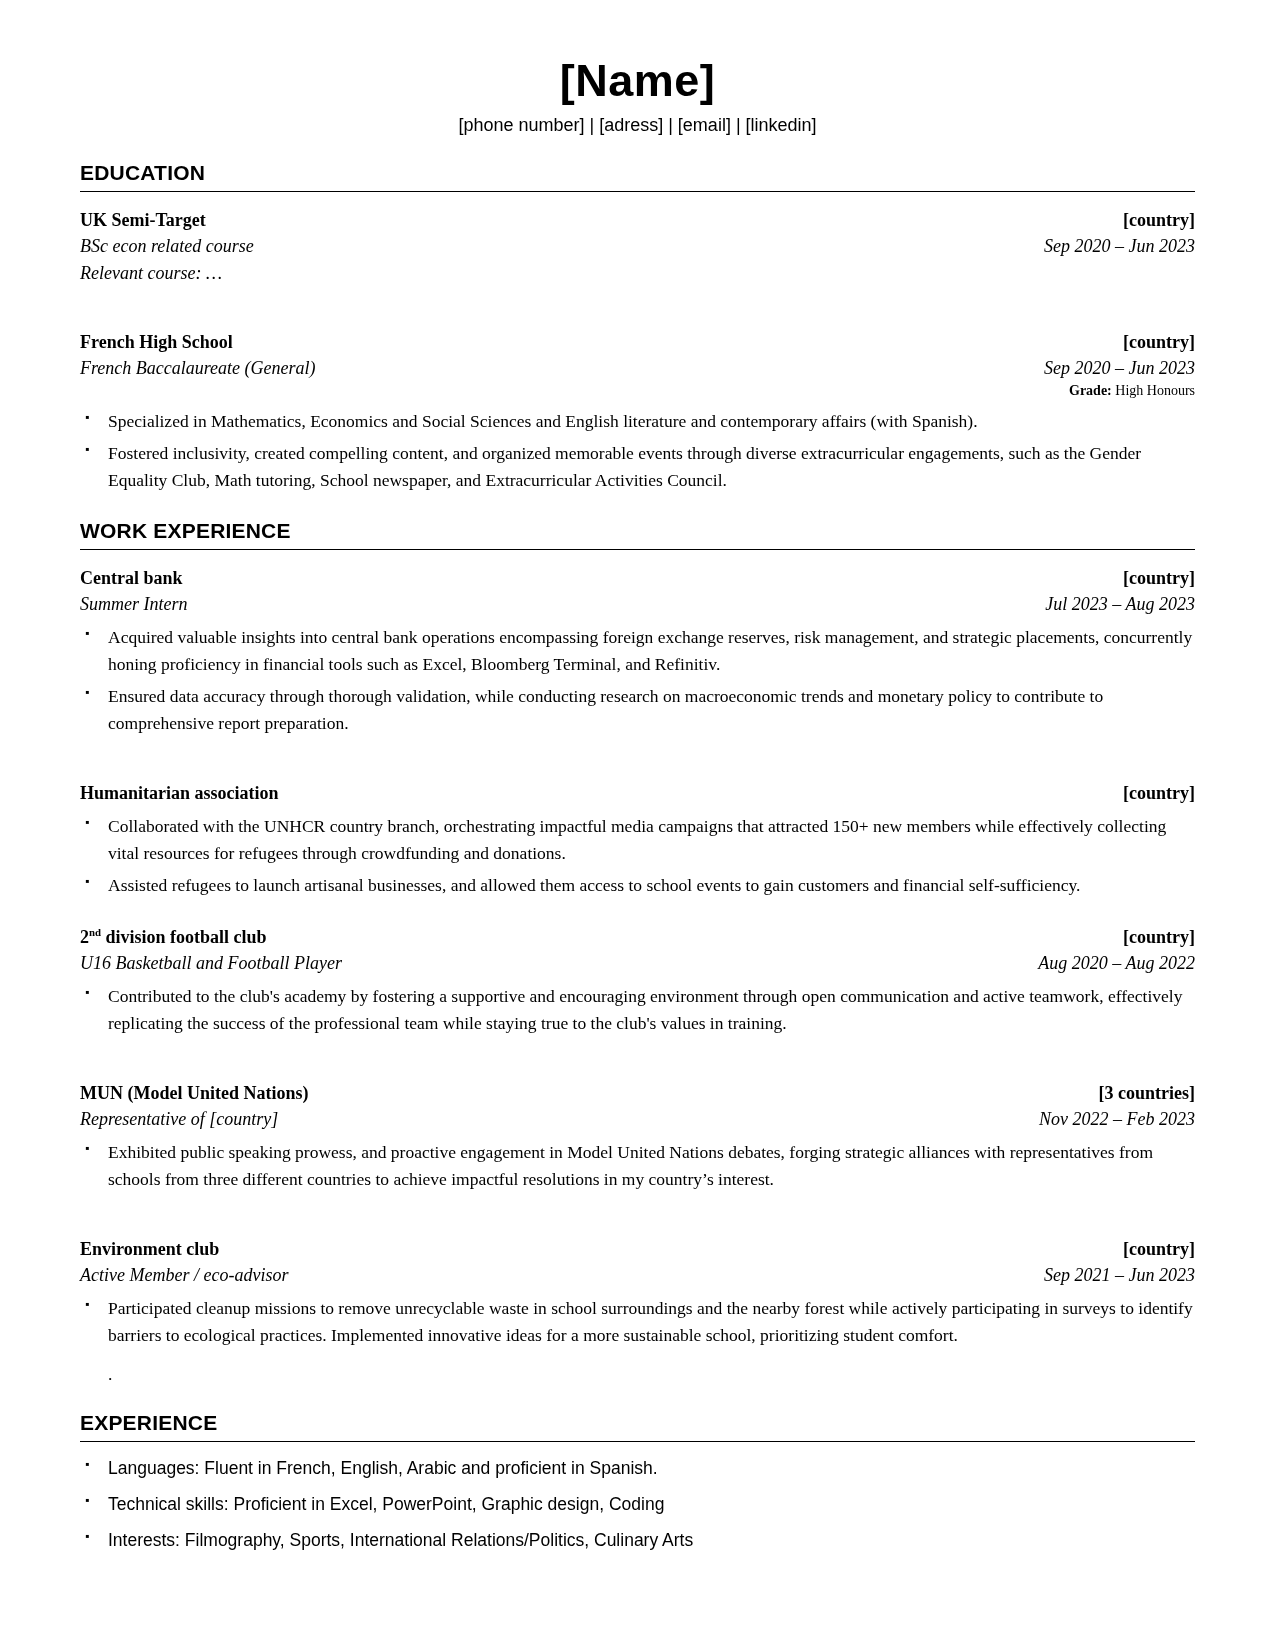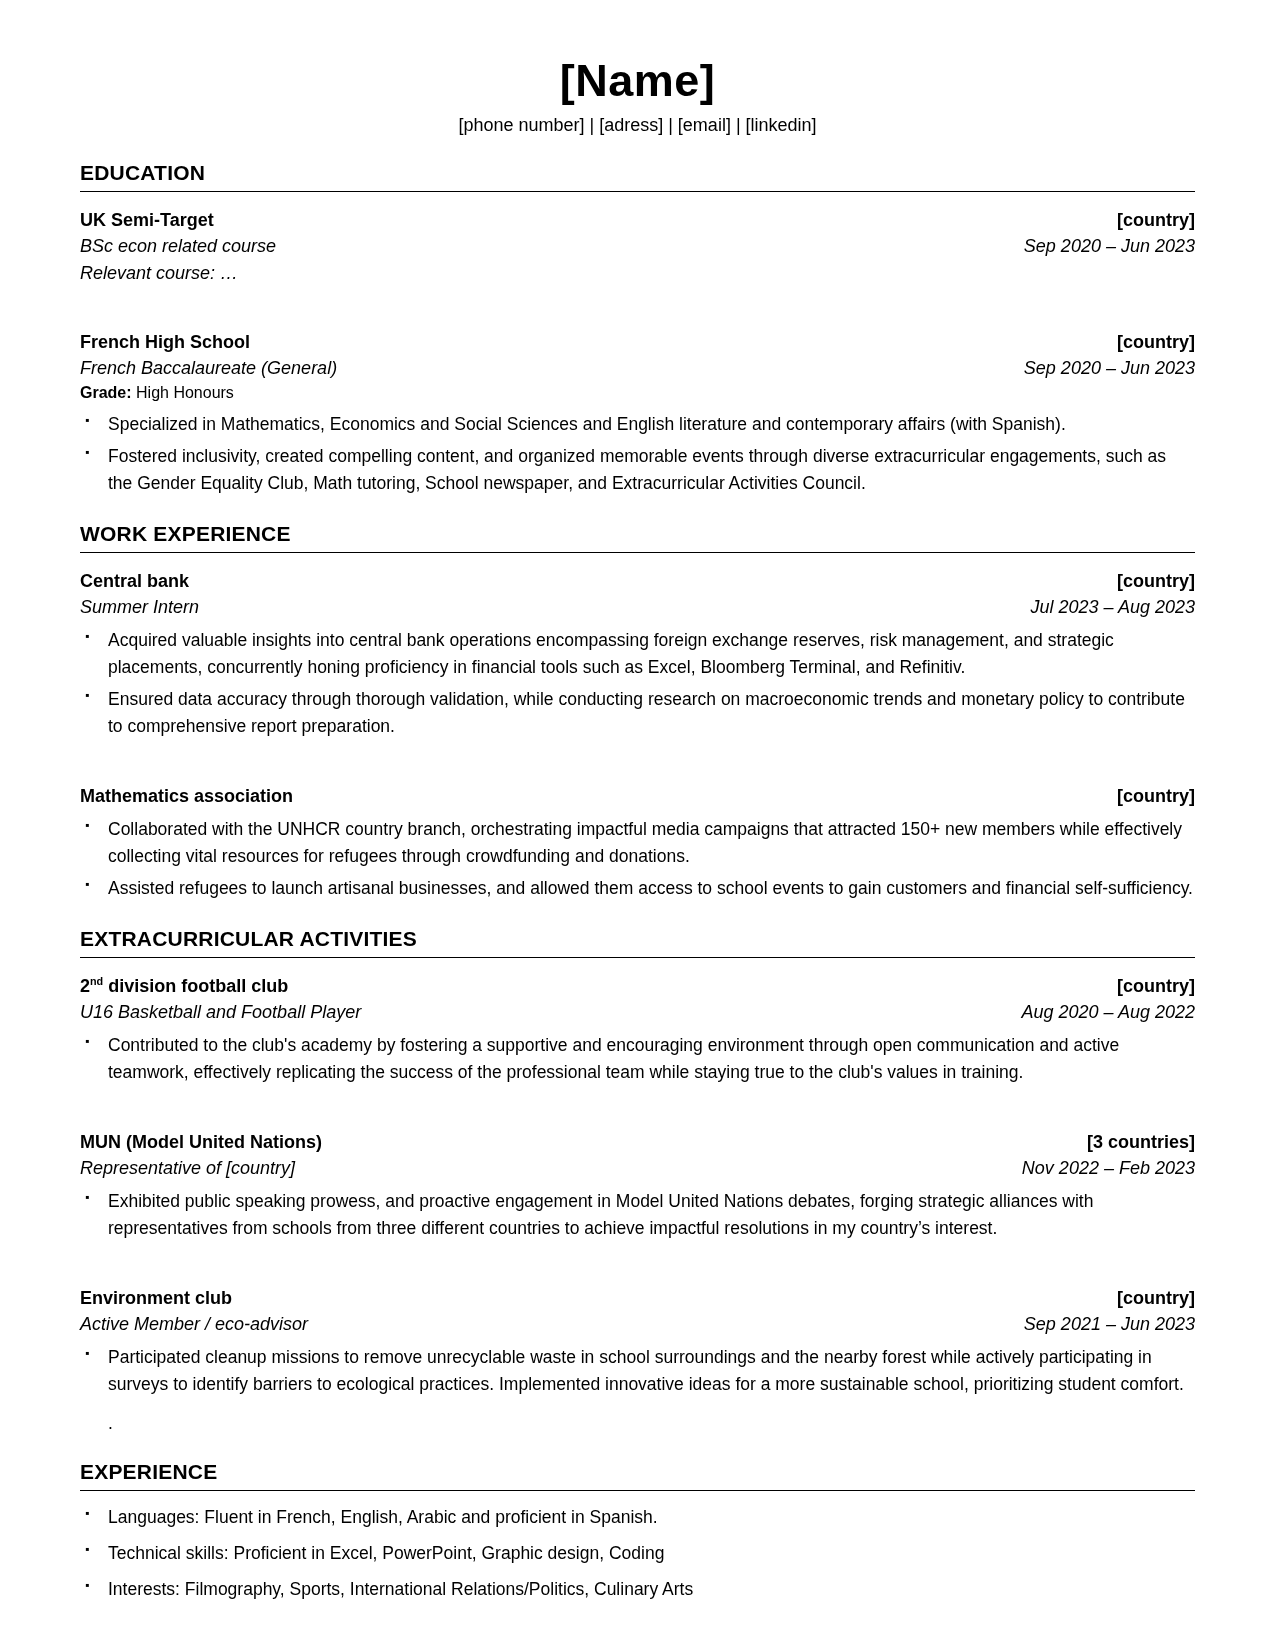--- a/index.html
+++ b/index.html
@@ -9,28 +9,28 @@
     padding:56px 80px 50px 80px;
     font-family:"Liberation Sans","DejaVu Sans",sans-serif;
   }
   .name { font-size:45px; font-weight:700; text-align:center; line-height:1.12; letter-spacing:0.5px; }
   .contact { font-size:18px; text-align:center; margin-top:9px; }
   .section { margin-top:25px; }
   .section-title {
     font-size:21px; font-weight:700; letter-spacing:0.2px;
     padding-bottom:6px; border-bottom:1.5px solid #000;
   }
-  .entry { margin-top:15px; }
+  .entry { margin-top:15px;font-family:Liberation Serif, serif; }
   .entry + .entry { margin-top:43px; }
   .row { display:flex; justify-content:space-between; align-items:baseline; }
   .org  { font-size:18px; font-weight:700; line-height:1.45; }
   .loc  { font-size:18px; font-weight:700; line-height:1.45; text-align:right; white-space:nowrap; }
   .role { font-size:18px; font-style:italic; line-height:1.45; }
   .dates{ font-size:18px; font-style:italic; line-height:1.45; text-align:right; white-space:nowrap; }
-  .plain{ font-size:16px; line-height:1.45; }
+  .plain{ font-size:14px; line-height:1.45;text-align:right; }
   .grade-label { font-weight:700; }
   sup.ord { font-size:60%; line-height:0; }
   ul.bullets { list-style:none; margin:7px 0 0 0; padding:0; }
   ul.bullets li {
     position:relative; padding-left:28px;
     font-size:17.5px; line-height:1.54; margin-top:5px;
   }
   .bullet-marker { position:absolute; left:5px; top:0px; font-size:12px; }
   .trailing-dot { padding-left:28px; font-size:17.5px; line-height:1.3; margin-top:14px; }
   .additional ul.bullets { margin-top:13px; }
@@ -93,32 +93,31 @@
         <span class="dates">Jul 2023 – Aug 2023</span>
       </div>
       <ul class="bullets">
         <li><span class="bullet-marker">▪</span><span>Acquired valuable insights into central bank operations encompassing foreign exchange reserves, risk management, and strategic placements, concurrently honing proficiency in financial tools such as Excel, Bloomberg Terminal, and Refinitiv.</span></li>
         <li><span class="bullet-marker">▪</span><span>Ensured data accuracy through thorough validation, while conducting research on macroeconomic trends and monetary policy to contribute to comprehensive report preparation.</span></li>
       </ul>
     </div>
 
     <div class="entry">
       <div class="row">
-        <span class="org">Mathematics association</span>
+        <span class="org">Humanitarian association</span>
         <span class="loc">[country]</span>
       </div>
       <ul class="bullets">
         <li><span class="bullet-marker">▪</span><span>Collaborated with the UNHCR country branch, orchestrating impactful media campaigns that attracted 150+ new members while effectively collecting vital resources for refugees through crowdfunding and donations.</span></li>
         <li><span class="bullet-marker">▪</span><span>Assisted refugees to launch artisanal businesses, and allowed them access to school events to gain customers and financial self-sufficiency.</span></li>
       </ul>
     </div>
   </div>
 
   <div class="section">
-    <div class="section-title">EXTRACURRICULAR ACTIVITIES</div>
 
     <div class="entry">
       <div class="row">
         <span class="org"><span>2</span><sup class="ord">nd</sup><span> division football club</span></span>
         <span class="loc">[country]</span>
       </div>
       <div class="row">
         <span class="role">U16 Basketball and Football Player</span>
         <span class="dates">Aug 2020 – Aug 2022</span>
       </div>

